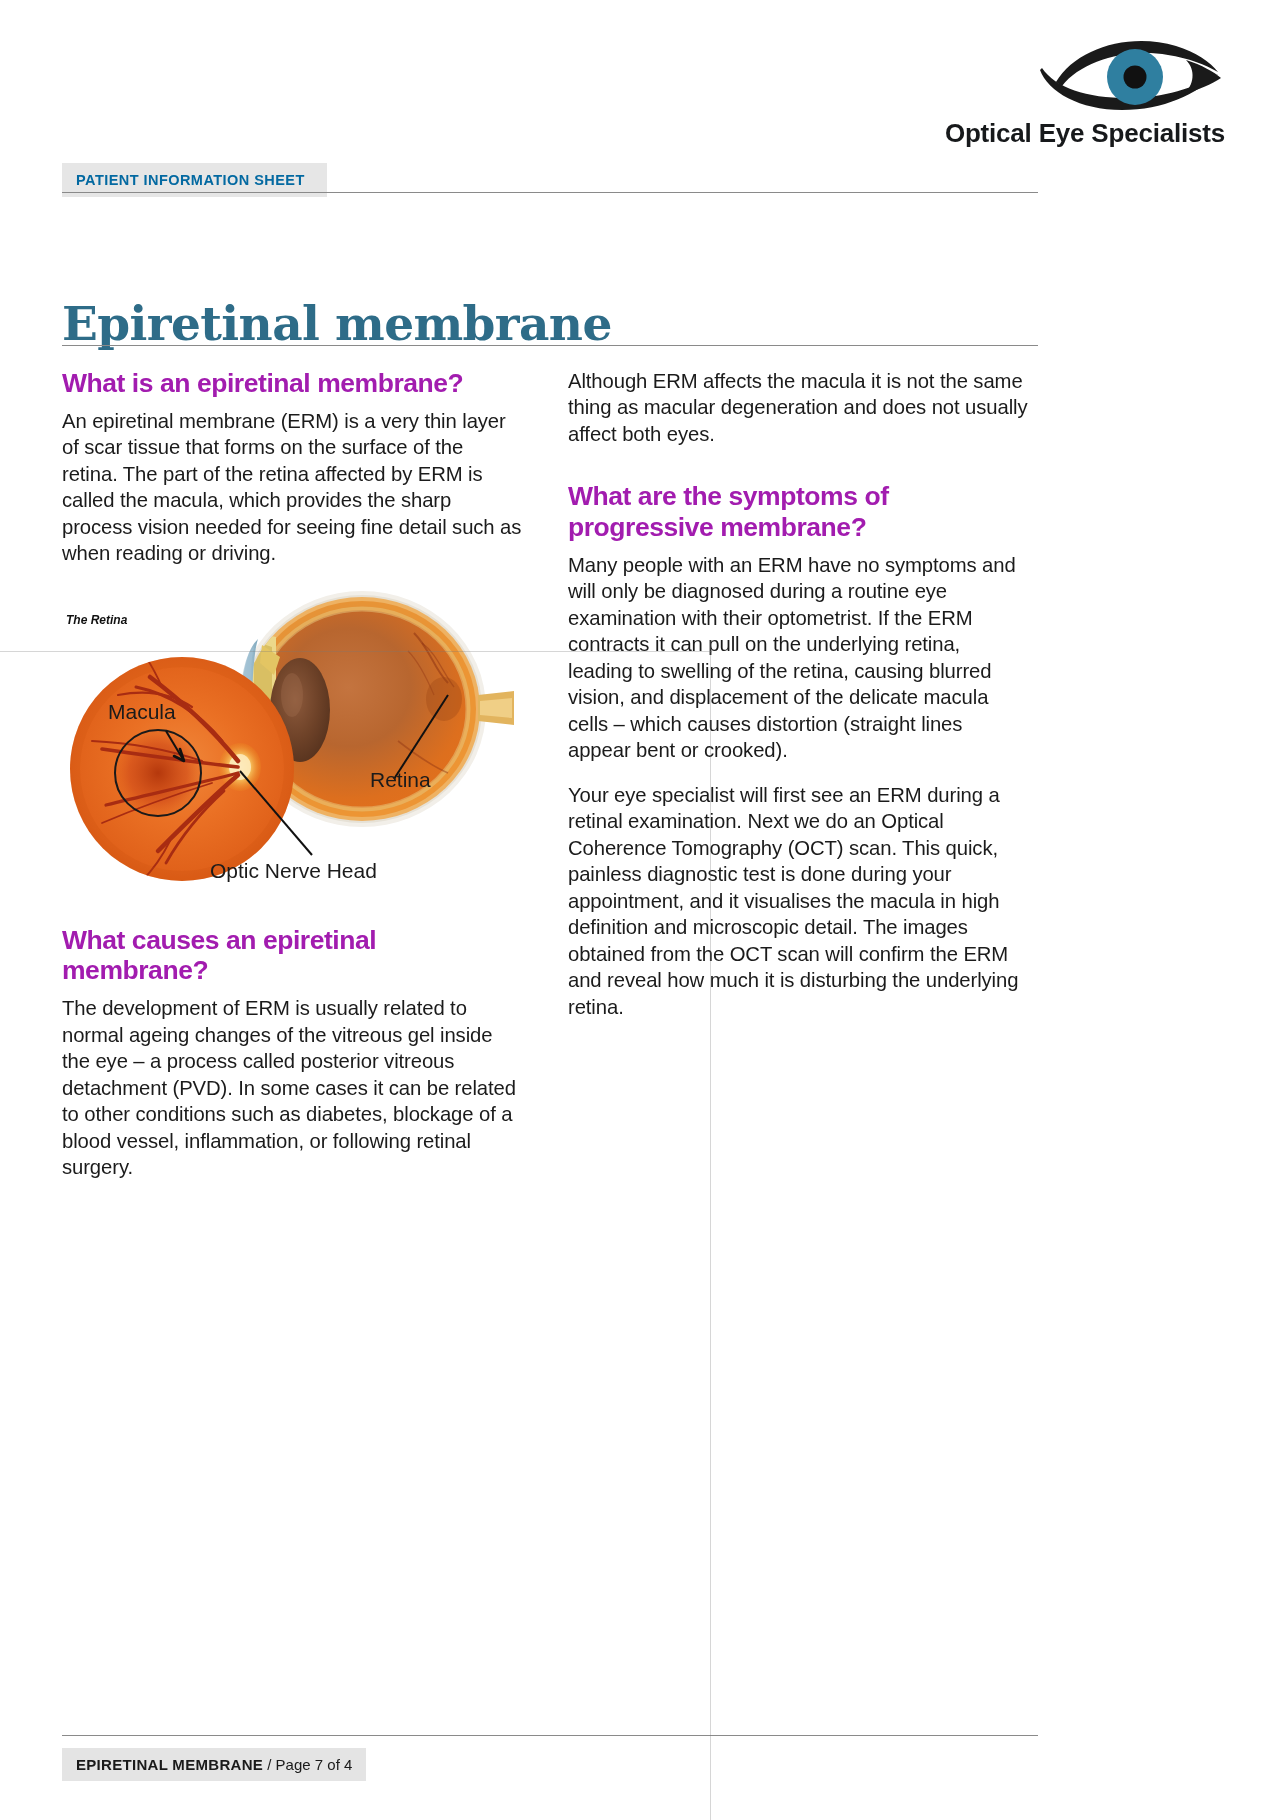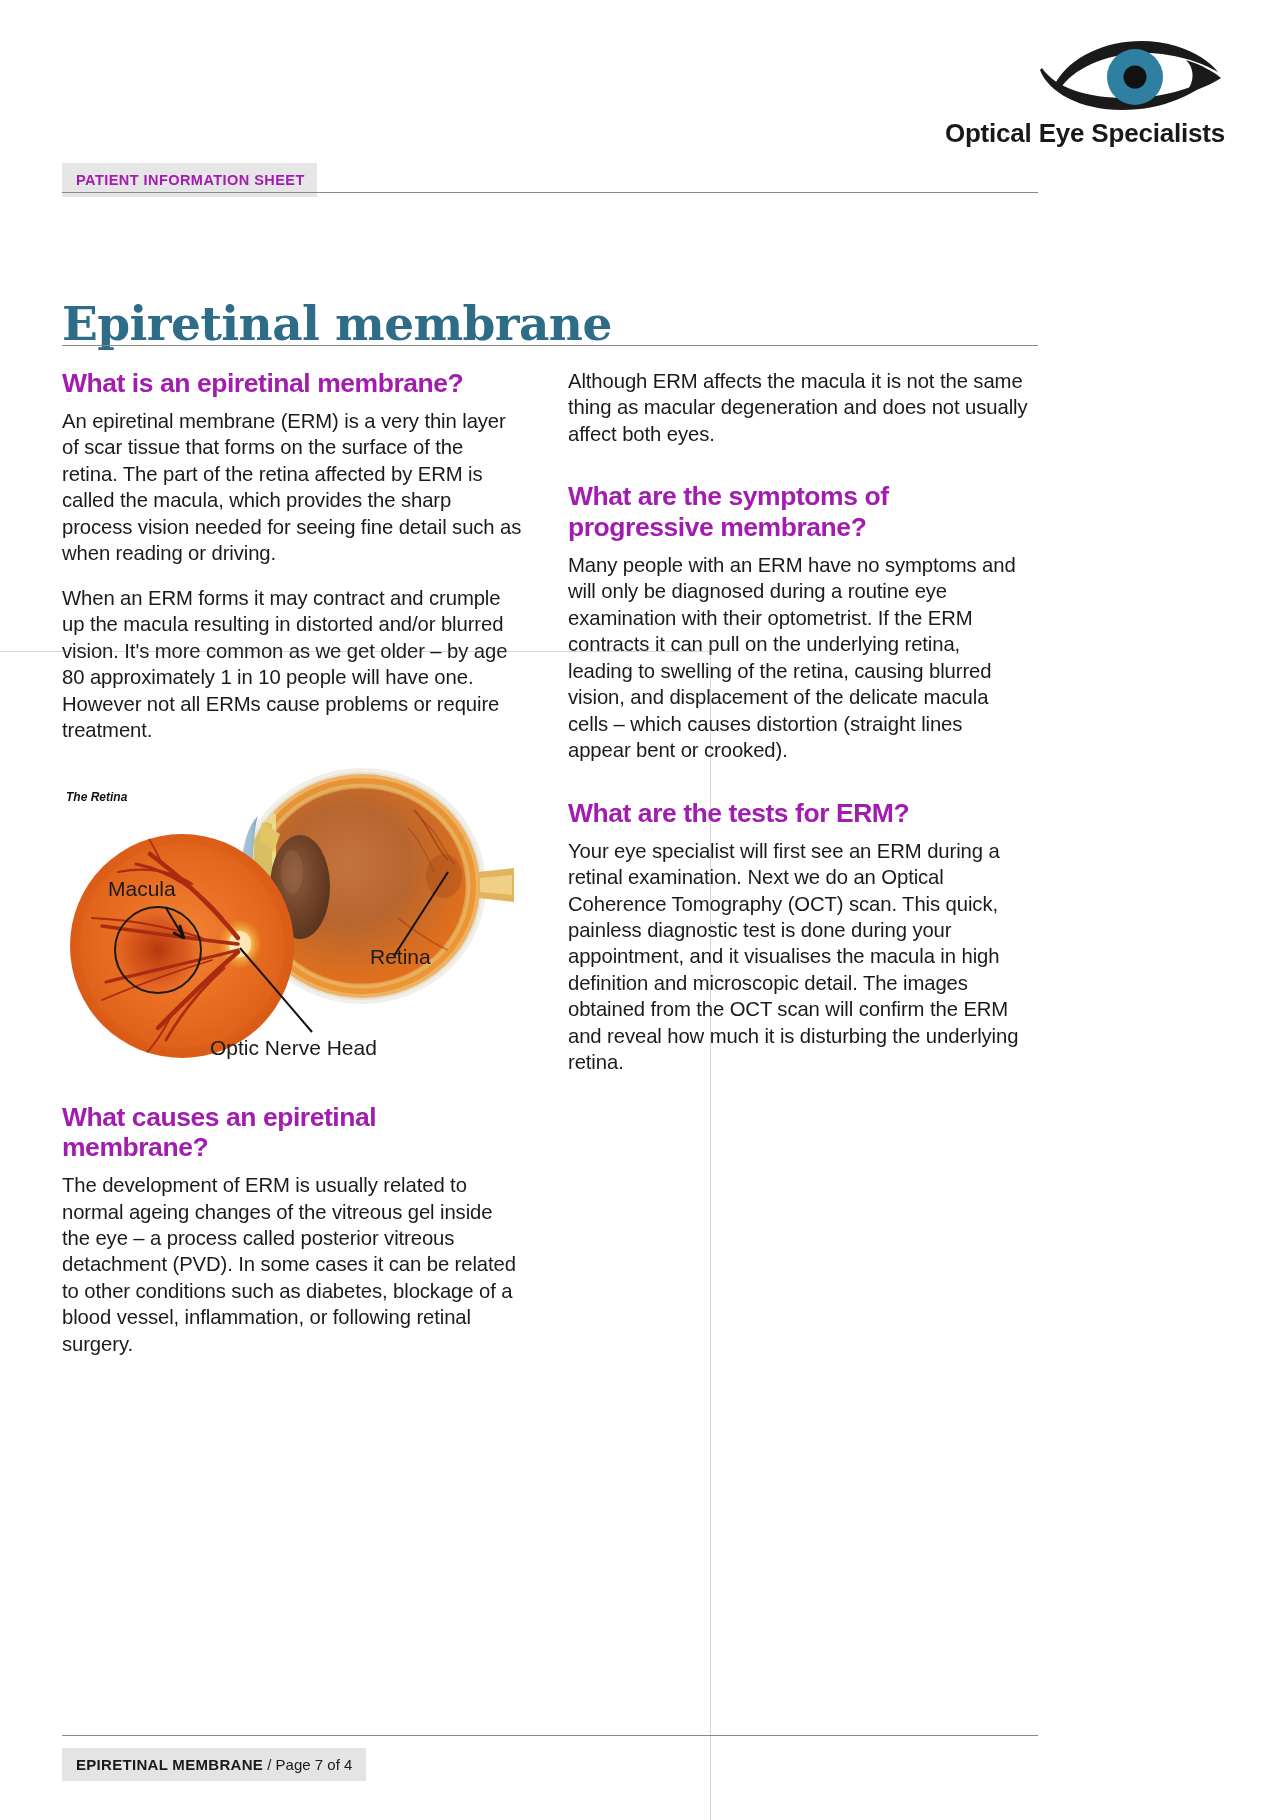--- a/index.html
+++ b/index.html
@@ -63,25 +63,25 @@
     color: #17191b;
     letter-spacing: -0.2px;
     white-space: nowrap;
   }
 
   .badge-sheet {
     position: absolute;
     left: 62px;
     top: 163px;
     background: #e6e6e6;
-    padding: 9px 12px 9px 14px;
+    padding: 9px 22px 9px 14px;
     font-size: 14.5px;
     font-weight: bold;
     letter-spacing: 0.45px;
-    color: #a21caf;
+    color: #0369a1;
   }
   .header-rule {
     position: absolute;
     left: 62px;
     top: 192px;
     width: 976px;
     height: 1px;
     background: #8a8a8a;
   }
 
@@ -216,21 +216,20 @@
   <div class="title-rule"></div>
 
   <div class="columns">
 
     <div class="col col-left">
 
       <h2 class="section">What is an epiretinal membrane?</h2>
 
       <p class="body">An epiretinal membrane (ERM) is a very thin layer of scar tissue that forms on the surface of the retina. The part of the retina affected by ERM is called the macula, which provides the sharp process vision needed for seeing fine detail such as when reading or driving.</p>
 
-      <p class="body">When an ERM forms it may contract and crumple up the macula resulting in distorted and/or blurred vision. It's more common as we get older – by age 80 approximately 1 in 10 people will have one. However not all ERMs cause problems or require treatment.</p>
 
       <div class="figure">
 
         <div class="figure-caption">The Retina</div>
 
         <svg class="figure-art" width="460" height="300" viewBox="0 0 460 300">
           <defs>
             <radialGradient id="fundusGrad" cx="50%" cy="48%" r="62%">
               <stop offset="0%" stop-color="#f0873a"></stop>
               <stop offset="42%" stop-color="#ea7024"></stop>
@@ -360,21 +359,20 @@
 
     <div class="col col-right">
 
       <p class="body">Although ERM affects the macula it is not the same thing as macular degeneration and does not usually affect both eyes.</p>
 
       <h2 class="section tight">What are the symptoms of progressive membrane?</h2>
 
       <p class="body">Many people with an ERM have no symptoms and will only be diagnosed during a routine eye examination with their optometrist. If the ERM contracts it can pull on the underlying retina, leading to swelling of the retina, causing blurred vision, and displacement of the delicate macula cells – which causes distortion (straight lines appear bent or crooked).</p>
 
 
-      <h2 class="section tight">What are the tests for ERM?</h2>
 
       <p class="body">Your eye specialist will first see an ERM during a retinal examination. Next we do an Optical Coherence Tomography (OCT) scan. This quick, painless diagnostic test is done during your appointment, and it visualises the macula in high definition and microscopic detail. The images obtained from the OCT scan will confirm the ERM and reveal how much it is disturbing the underlying retina.</p>
     </div>
   </div>
 
   <div class="fold-horizontal"></div>
   <div class="fold-vertical"></div>
 
   <div class="footer-rule"></div>
   <div class="footer-badge">

